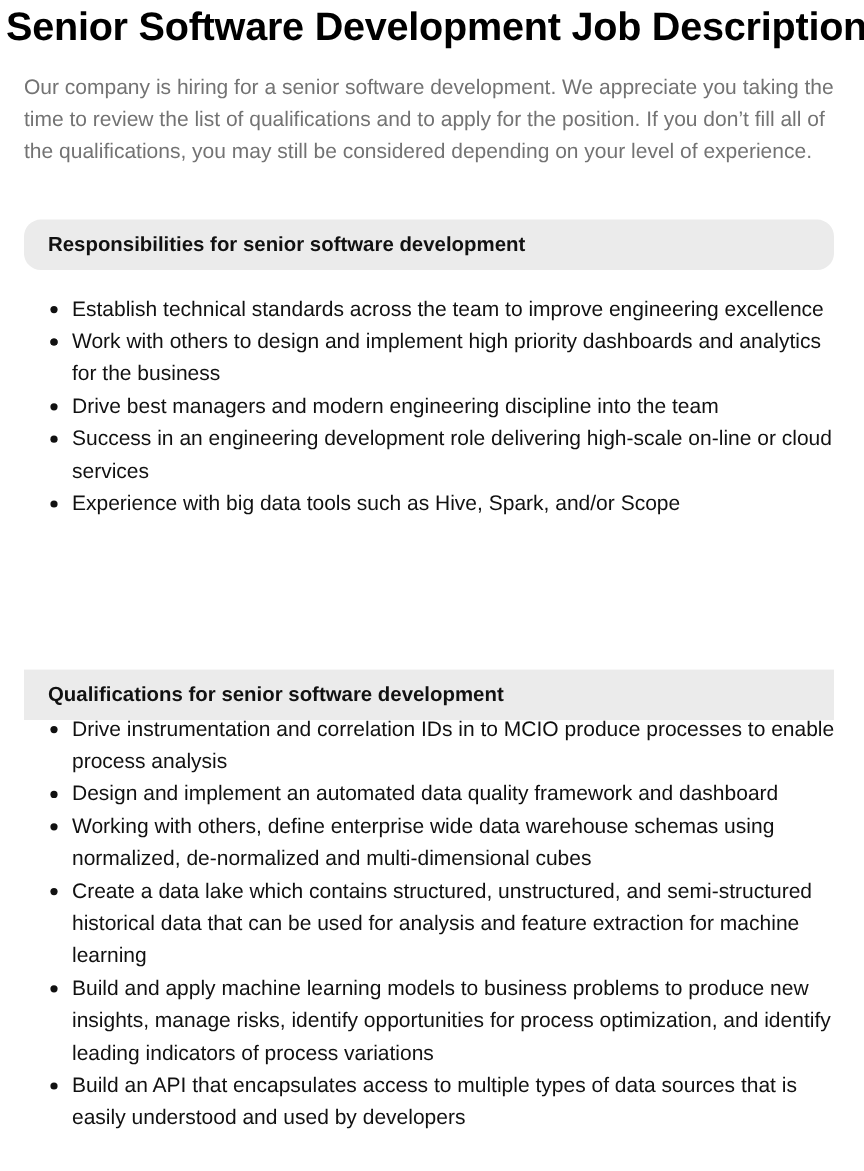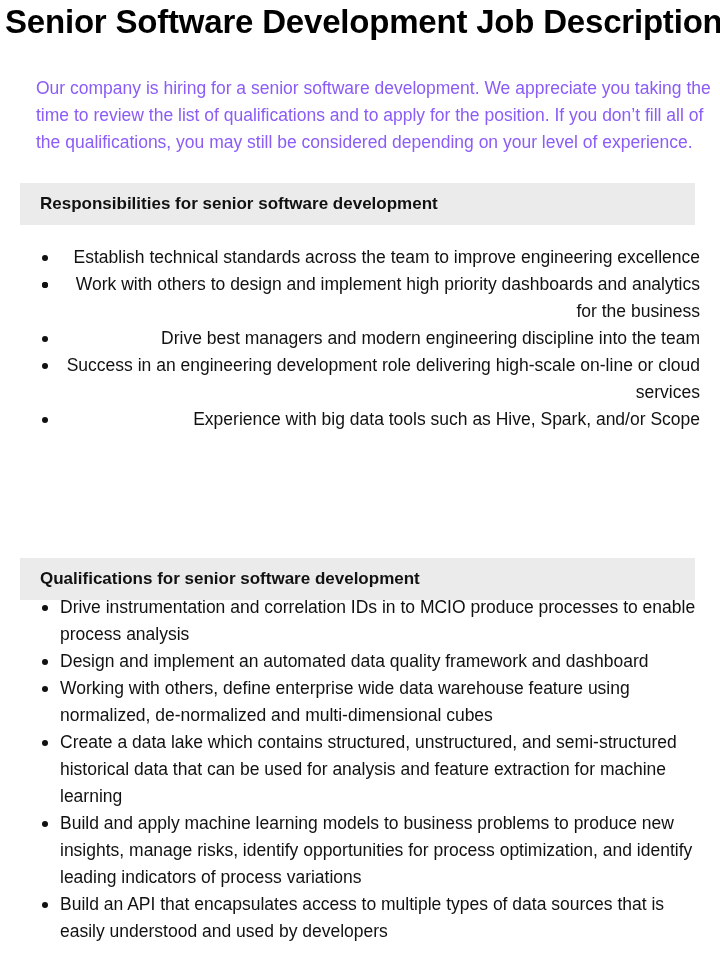--- a/index.html
+++ b/index.html
@@ -31,22 +31,22 @@
       white-space: nowrap;
       letter-spacing: -0.2px;
     }
     .intro {
       position: absolute;
       left: 20px;
       top: 59px;
       width: 680px;
       font-size: 17.5px;
       line-height: 27px;
-      margin: 16px;
-      color: #8b5cf6;
+      margin: 0;
+      color: #737373;
     }
     .section-header {
       position: absolute;
       left: 20px;
       width: 675px;
       height: 42px;
       background: #ebebeb;
       box-sizing: border-box;
       padding-left: 20px;
       display: flex;
@@ -76,22 +76,22 @@
     }
     .list li .bullet {
       position: absolute;
       left: -18px;
       top: 11px;
       width: 6px;
       height: 6px;
       border-radius: 50%;
       background: #111111;
     }
-    #resp-header { top: 183px; }
-    #resp-list { top: 244px; text-align: right; }
+    #resp-header { top: 183px; border-radius: 14px; }
+    #resp-list { top: 244px; }
     #qual-header { top: 533px; margin-top: 25px; }
     #qual-list { top: 594px; }
   </style>
 </head>
 <body>
 
 <div class="page">
   <h1 class="title">Senior Software Development Job Description</h1>
 
   <p class="intro">Our company is hiring for a senior software development. We appreciate you taking the time to review the list of qualifications and to apply for the position. If you don’t fill all of the qualifications, you may still be considered depending on your level of experience.</p>
@@ -109,18 +109,18 @@
     <li><span class="bullet"></span><span>Experience with big data tools such as Hive, Spark, and/or Scope</span></li>
   </ul>
 
   <div class="section-header" id="qual-header">
     <h2>Qualifications for senior software development</h2>
   </div>
 
   <ul class="list" id="qual-list">
     <li><span class="bullet"></span><span>Drive instrumentation and correlation IDs in to MCIO produce processes to enable process analysis</span></li>
     <li><span class="bullet"></span><span>Design and implement an automated data quality framework and dashboard</span></li>
-    <li><span class="bullet"></span><span>Working with others, define enterprise wide data warehouse feature using normalized, de-normalized and multi-dimensional cubes</span></li>
+    <li><span class="bullet"></span><span>Working with others, define enterprise wide data warehouse schemas using normalized, de-normalized and multi-dimensional cubes</span></li>
     <li><span class="bullet"></span><span>Create a data lake which contains structured, unstructured, and semi-structured historical data that can be used for analysis and feature extraction for machine learning</span></li>
     <li><span class="bullet"></span><span>Build and apply machine learning models to business problems to produce new insights, manage risks, identify opportunities for process optimization, and identify leading indicators of process variations</span></li>
     <li><span class="bullet"></span><span>Build an API that encapsulates access to multiple types of data sources that is easily understood and used by developers</span></li>
   </ul>
 </div>
 
 </body></html>

